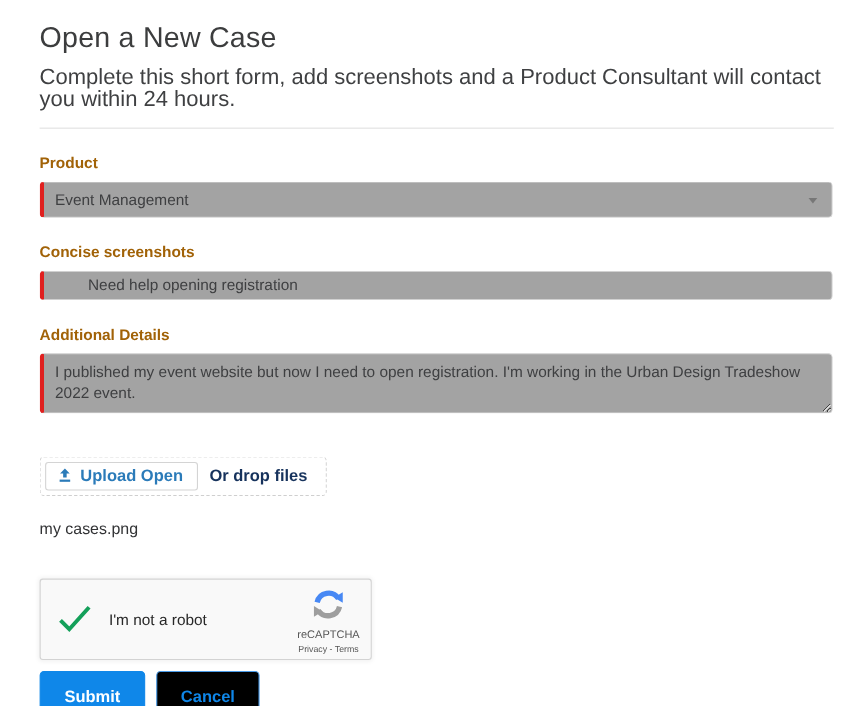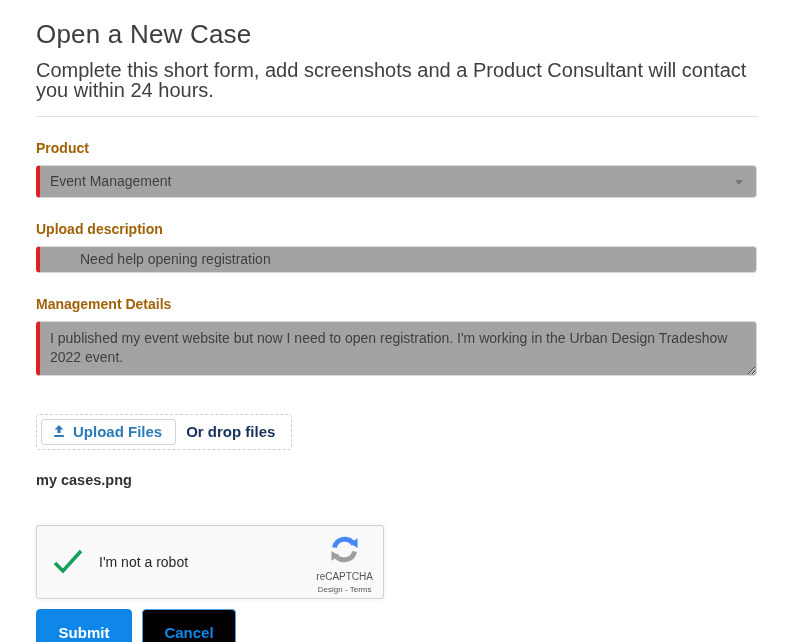--- a/index.html
+++ b/index.html
@@ -53,24 +53,24 @@
     border: 1px dashed #cfcfcf; border-radius: 4px; padding: 4px;
   }
   .upload-btn {
     display: inline-flex; align-items: center; gap: 7px;
     background: #fff; border: 1px solid #d4d4d4; border-radius: 3px;
     padding: 3px 13px 4px 10px; cursor: pointer;
     font-family: "Liberation Sans", sans-serif;
     font-size: 15px; font-weight: 700; color: #2b7bb9;
   }
   .drop-text { font-size: 15px; font-weight: 700; color: #16325c; padding: 0 12px 0 10px; }
-  .file-name { margin-top: 22px; font-size: 14.5px; font-weight: 700; color: #323335; }
+  .file-name { margin-top: 22px; font-size: 14.5px; font-weight: 400; color: #323335; }
 
   .recaptcha {
-    margin-top: 37px; width: 348px; height: 74px;
+    margin-top: 37px; width: 302px; height: 74px;
     background: #f9f9f9; border: 1px solid #d3d3d3; border-radius: 3px;
     box-shadow: 0 0 4px 1px rgba(0,0,0,0.05);
     display: flex; align-items: center; padding: 0 10px 0 14px;
   }
   .recaptcha-check { width: 34px; height: 30px; margin-right: 14px; cursor: pointer; }
   .recaptcha-label { font-size: 14px; color: #282828; }
   .recaptcha-brand { margin-left: auto; text-align: center; line-height: 1; padding-top: 4px; }
   .recaptcha-brand .brand-text { font-size: 10px; color: #555; margin-top: 4px; }
   .recaptcha-links { font-size: 8px; color: #555; margin-top: 4px; }
   .recaptcha-links a { color: #555; text-decoration: none; cursor: pointer; }
@@ -95,58 +95,58 @@
 
   <div class="field-group">
     <label class="field-label">Product</label>
     <div class="req-field fake-select">
       <span>Event Management</span>
       <span class="select-arrow"></span>
     </div>
   </div>
 
   <div class="field-group">
-    <label class="field-label">Upload description</label>
+    <label class="field-label">Concise screenshots</label>
     <input class="req-field" type="text" value="Need help opening registration" style="">
   </div>
 
   <div class="field-group">
-    <label class="field-label">Management Details</label>
+    <label class="field-label">Additional Details</label>
     <textarea class="req-field" style="">I published my event website but now I need to open registration. I'm working in the Urban Design Tradeshow 2022 event.</textarea>
   </div>
 
   <div class="attachment-group">
     <div class="upload-zone">
       <button class="upload-btn">
         <svg width="14" height="14" viewBox="0 0 14 14">
           <path d="M7 1 L11.4 5.4 H8.6 V9 H5.4 V5.4 H2.6 Z" fill="#2b7bb9"></path>
           <rect x="2.2" y="11" width="9.6" height="2" fill="#2b7bb9"></rect>
         </svg>
-        <span>Upload Files</span>
+        <span>Upload Open</span>
       </button>
       <span class="drop-text">Or drop files</span>
     </div>
     <div class="file-name">my cases.png</div>
   </div>
 
   <div class="recaptcha">
     <svg class="recaptcha-check" viewBox="0 0 34 30">
       <polyline points="4,16 12,24 30,4" fill="none" stroke="#14a05a" stroke-width="3.6"></polyline>
     </svg>
     <span class="recaptcha-label">I'm not a robot</span>
     <div class="recaptcha-brand">
       <svg width="31" height="31" viewBox="0 0 32 32">
         <path d="M5.5 14 A 11 11 0 0 1 25.5 10.5" fill="none" stroke="#4788f4" stroke-width="5"></path>
         <polygon points="29.5,4.5 29.5,14.5 21.5,9.5" fill="#4788f4"></polygon>
         <path d="M26.5 18 A 11 11 0 0 1 6.5 21.5" fill="none" stroke="#9e9e9e" stroke-width="5"></path>
         <polygon points="2.5,27.5 2.5,17.5 10.5,22.5" fill="#9e9e9e"></polygon>
       </svg>
       <div class="brand-text">reCAPTCHA</div>
       <div class="recaptcha-links">
-        <a>Design</a>
+        <a>Privacy</a>
         <span>-</span>
         <a>Terms</a>
       </div>
     </div>
   </div>
 
   <div class="actions">
     <button class="btn btn-submit">Submit</button>
     <button class="btn btn-cancel">Cancel</button>
   </div>

